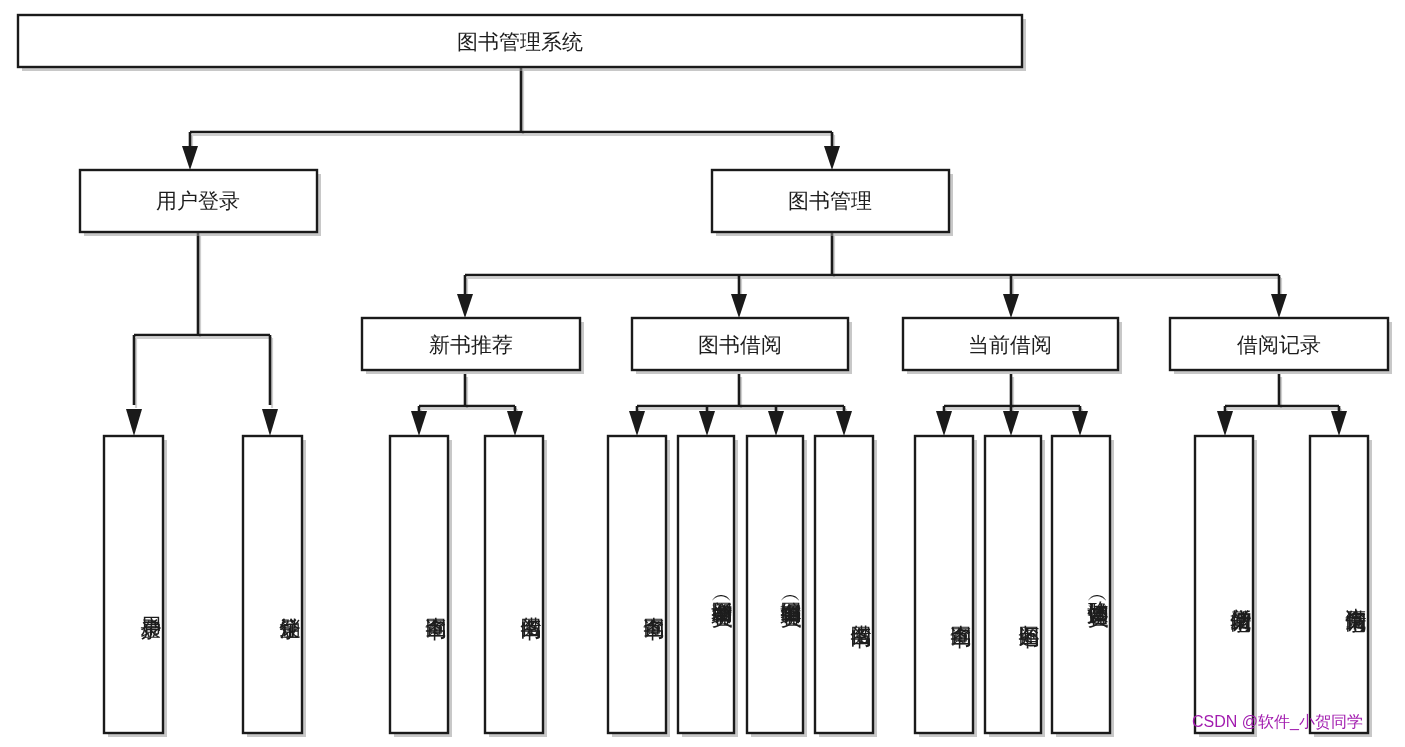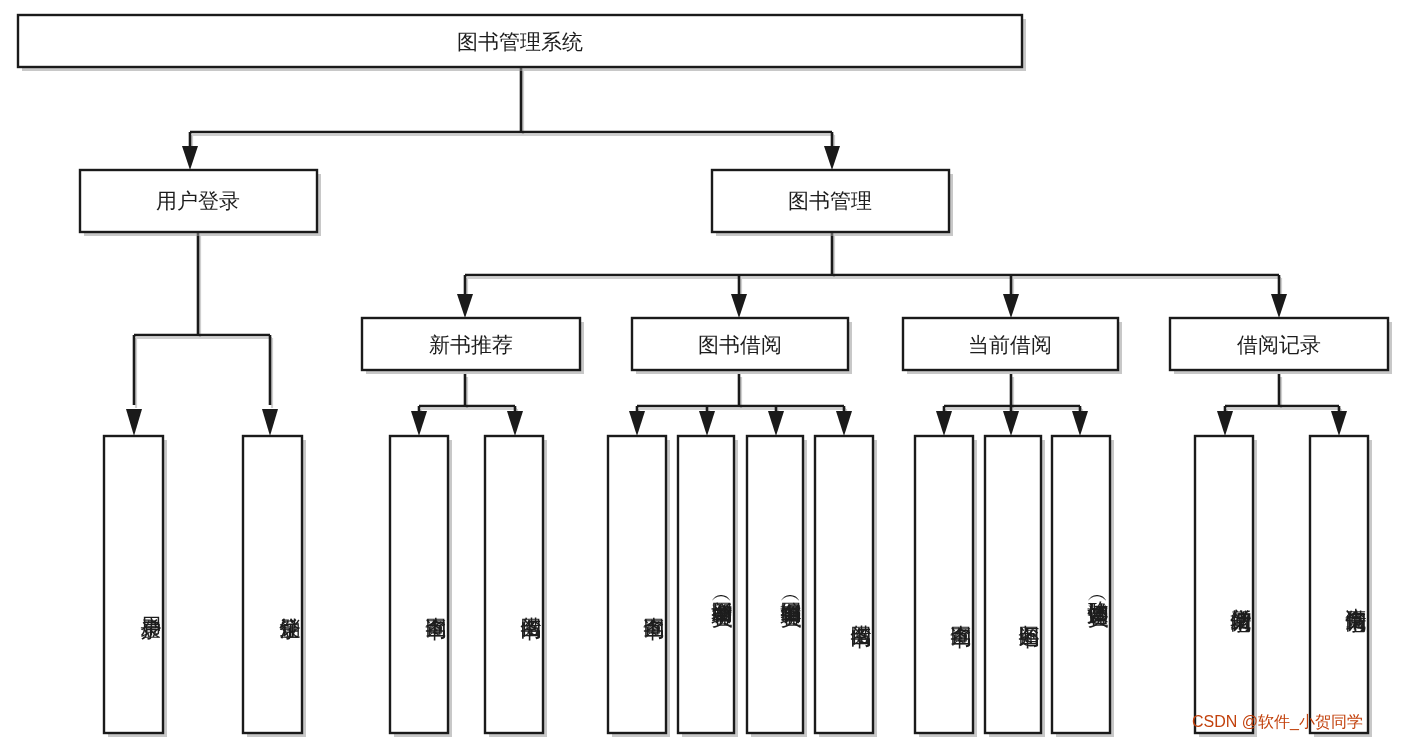--- a/index.html
+++ b/index.html
@@ -68,21 +68,21 @@
     display: flex;
     align-items: flex-start;
     justify-content: center;
     white-space: nowrap;
     pointer-events: none;
   }
   .watermark {
     position: absolute;
     font-family: "Liberation Sans", "DejaVu Sans", sans-serif;
     font-size: 16px;
-    color: #c2410c;
+    color: #a21caf;
     white-space: nowrap;
     left: 1192px;
     top: 712px;
   }
 </style>
 </head>
 <body>
 
 <div id="diagram-root">
 

